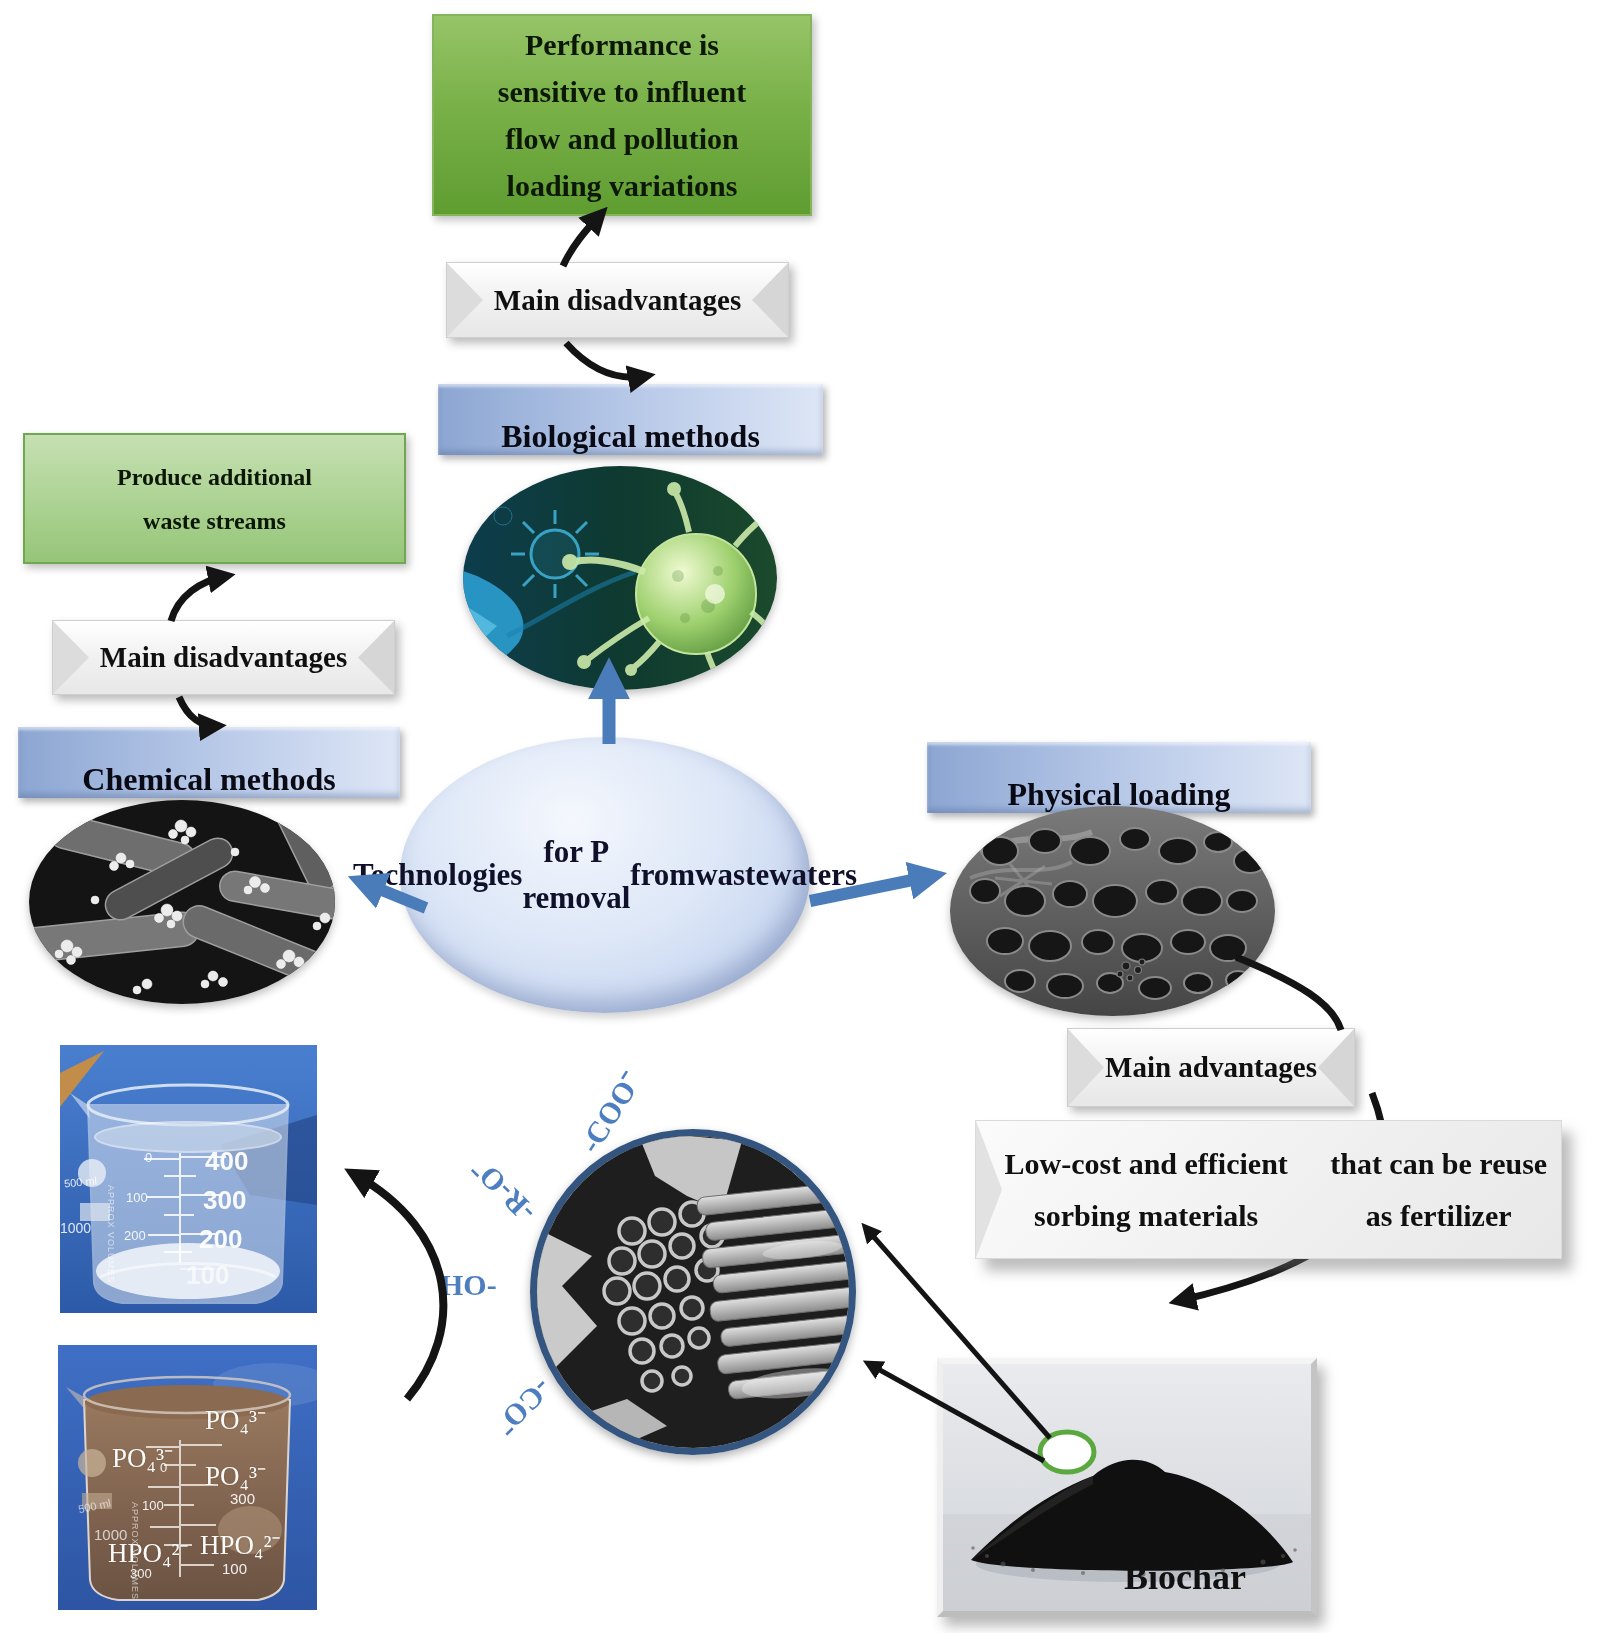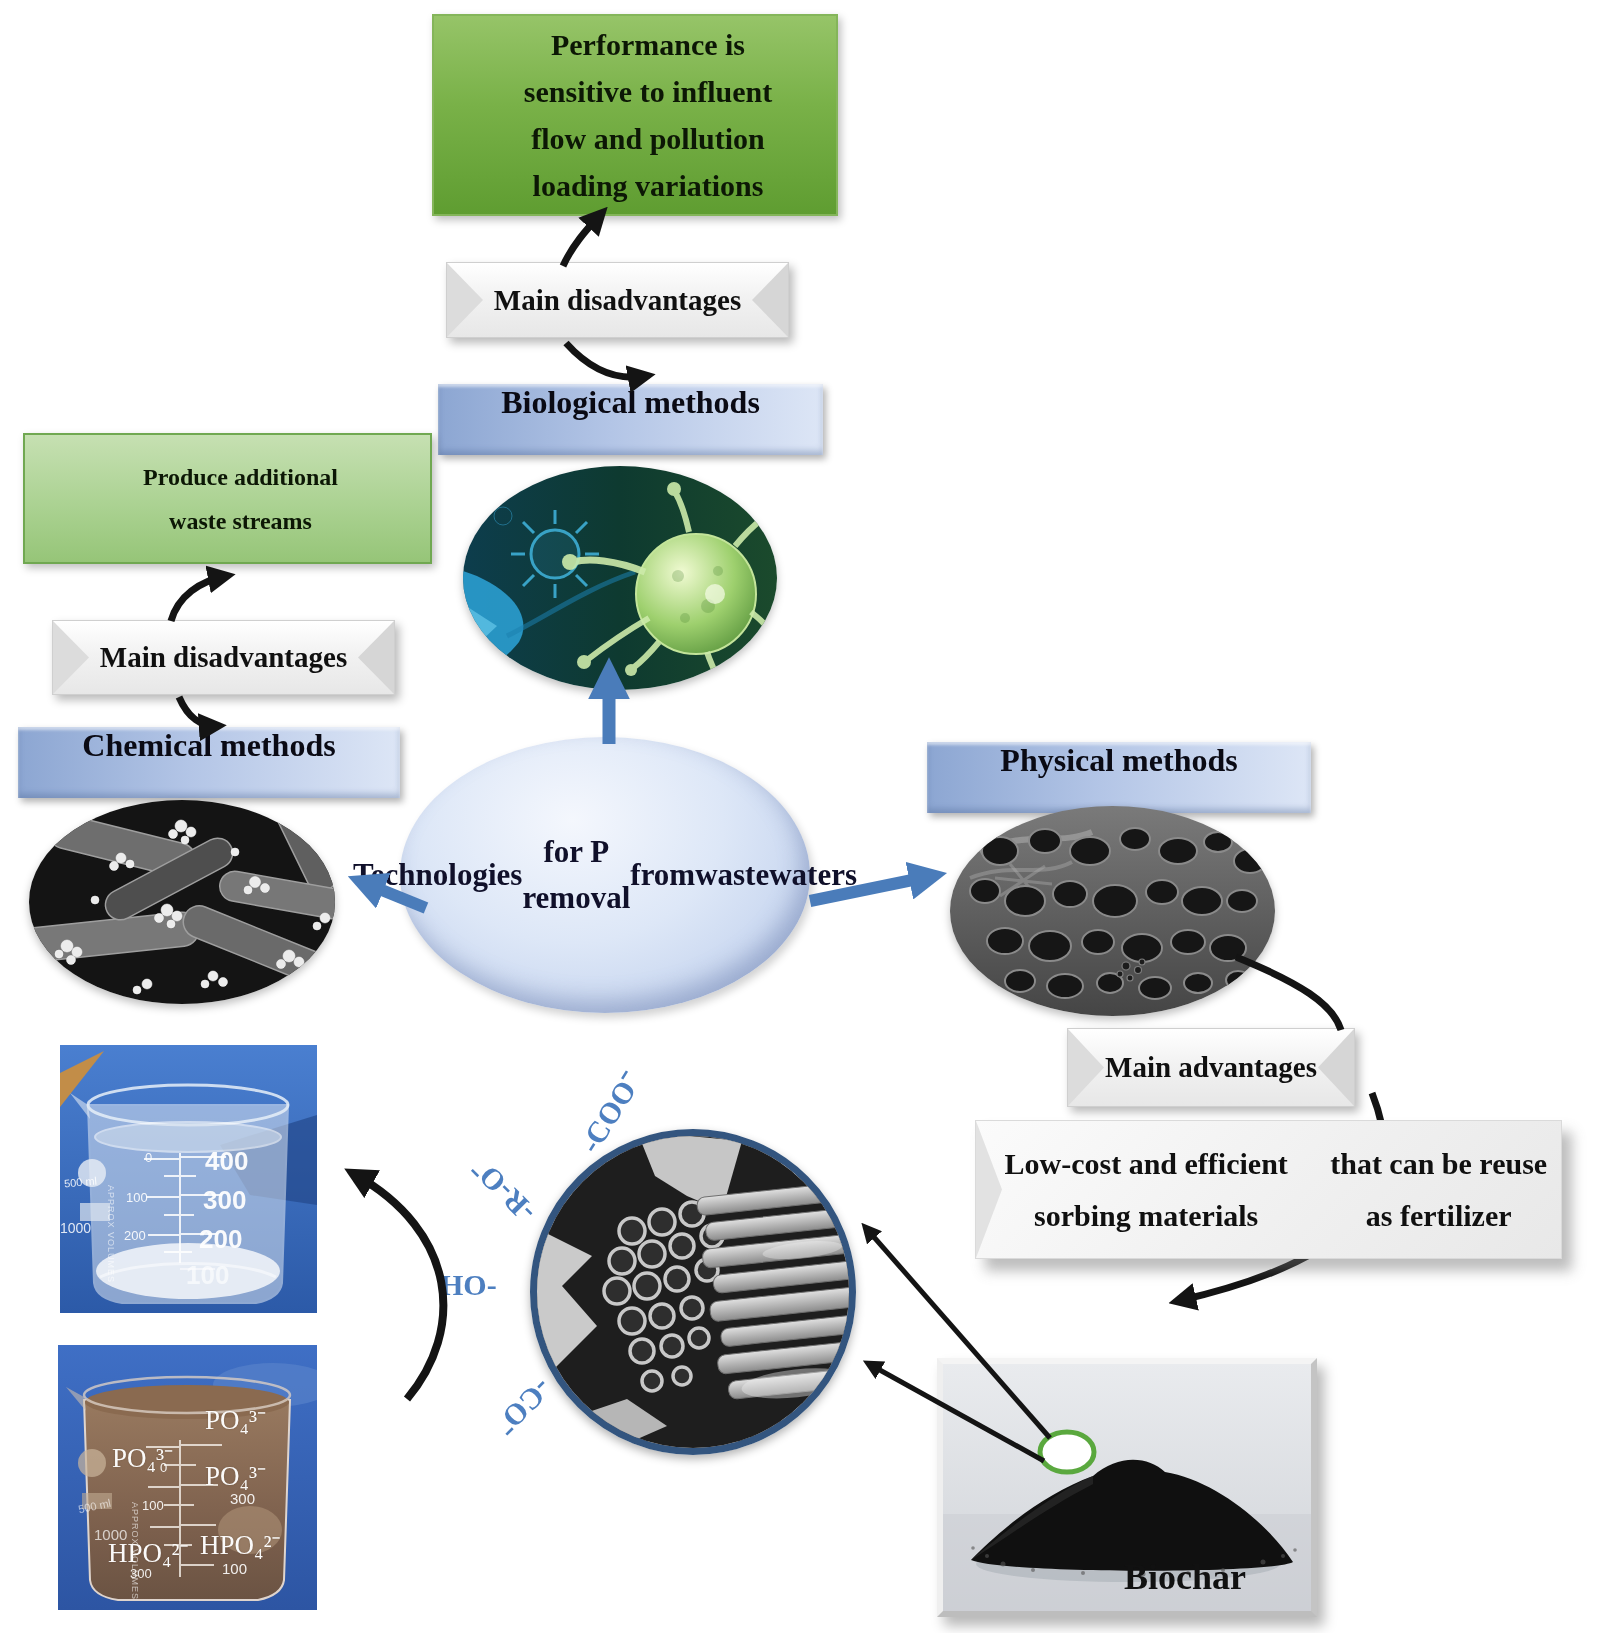--- a/index.html
+++ b/index.html
@@ -4,30 +4,30 @@
 <style>
   html,body{margin:0;padding:0;background:#ffffff;}
   #canvas{position:relative;width:1600px;height:1633px;background:#ffffff;overflow:hidden;
           font-family:"Liberation Serif",serif;color:#111;}
   .abs{position:absolute;}
   .svglayer{position:absolute;left:0;top:0;pointer-events:none;}
 
   
   .greenbox{display:flex;flex-direction:column;justify-content:center;align-items:center;
             text-align:center;font-weight:bold;color:#0c1705;
-            box-shadow:3px 4px 8px rgba(0,0,0,.25);padding-left:26px;}
+            box-shadow:3px 4px 8px rgba(0,0,0,.25);}
   #green-top{left:432px;top:14px;width:376px;height:198px;font-size:30px;line-height:47px;
              background:linear-gradient(180deg,#96c468 0%,#79b148 45%,#5f9d31 100%);
              border:2px solid #84b55a;}
   #green-left{left:23px;top:433px;width:379px;height:127px;font-size:24px;line-height:44px;
              background:linear-gradient(180deg,#c6e0b2 0%,#abd292 55%,#96c578 100%);
              border:2px solid #70a851;}
 
   
-  .bluebanner{display:flex;justify-content:center;align-items:flex-start;text-align:center;
+  .bluebanner{display:flex;justify-content:center;align-items:flex-end;text-align:center;
               font-weight:bold;font-size:32px;color:#0a0a14;
               background:linear-gradient(90deg,#8ca6d2 0%,#b3c5e6 45%,#dde6f6 100%);
               box-shadow:inset 0 3px 3px rgba(255,255,255,.55), inset 0 -4px 6px rgba(70,95,140,.35),
                          3px 4px 7px rgba(0,0,0,.3);}
   #banner-bio{left:438px;top:384px;width:385px;height:71px;}
   #banner-chem{left:18px;top:727px;width:382px;height:71px;}
   #banner-phys{left:927px;top:742px;width:384px;height:71px;}
 
   
   .banner3d{display:flex;justify-content:center;align-items:center;text-align:center;
@@ -126,21 +126,21 @@
 
   <div class="abs banner3d" id="ribbon-left">
     <span>Main disadvantages</span>
   </div>
 
   <div class="abs bluebanner" id="banner-chem">
     <span>Chemical methods</span>
   </div>
 
   <div class="abs bluebanner" id="banner-phys">
-    <span>Physical methods</span>
+    <span>Physical loading</span>
   </div>
 
   <div class="abs banner3d" id="ribbon-adv">
     <span>Main advantages</span>
   </div>
 
   <div class="abs" id="lowcost">
     <span>Low-cost and efficient sorbing materials</span>
     <span>that can be reuse as fertilizer</span>
   </div>

